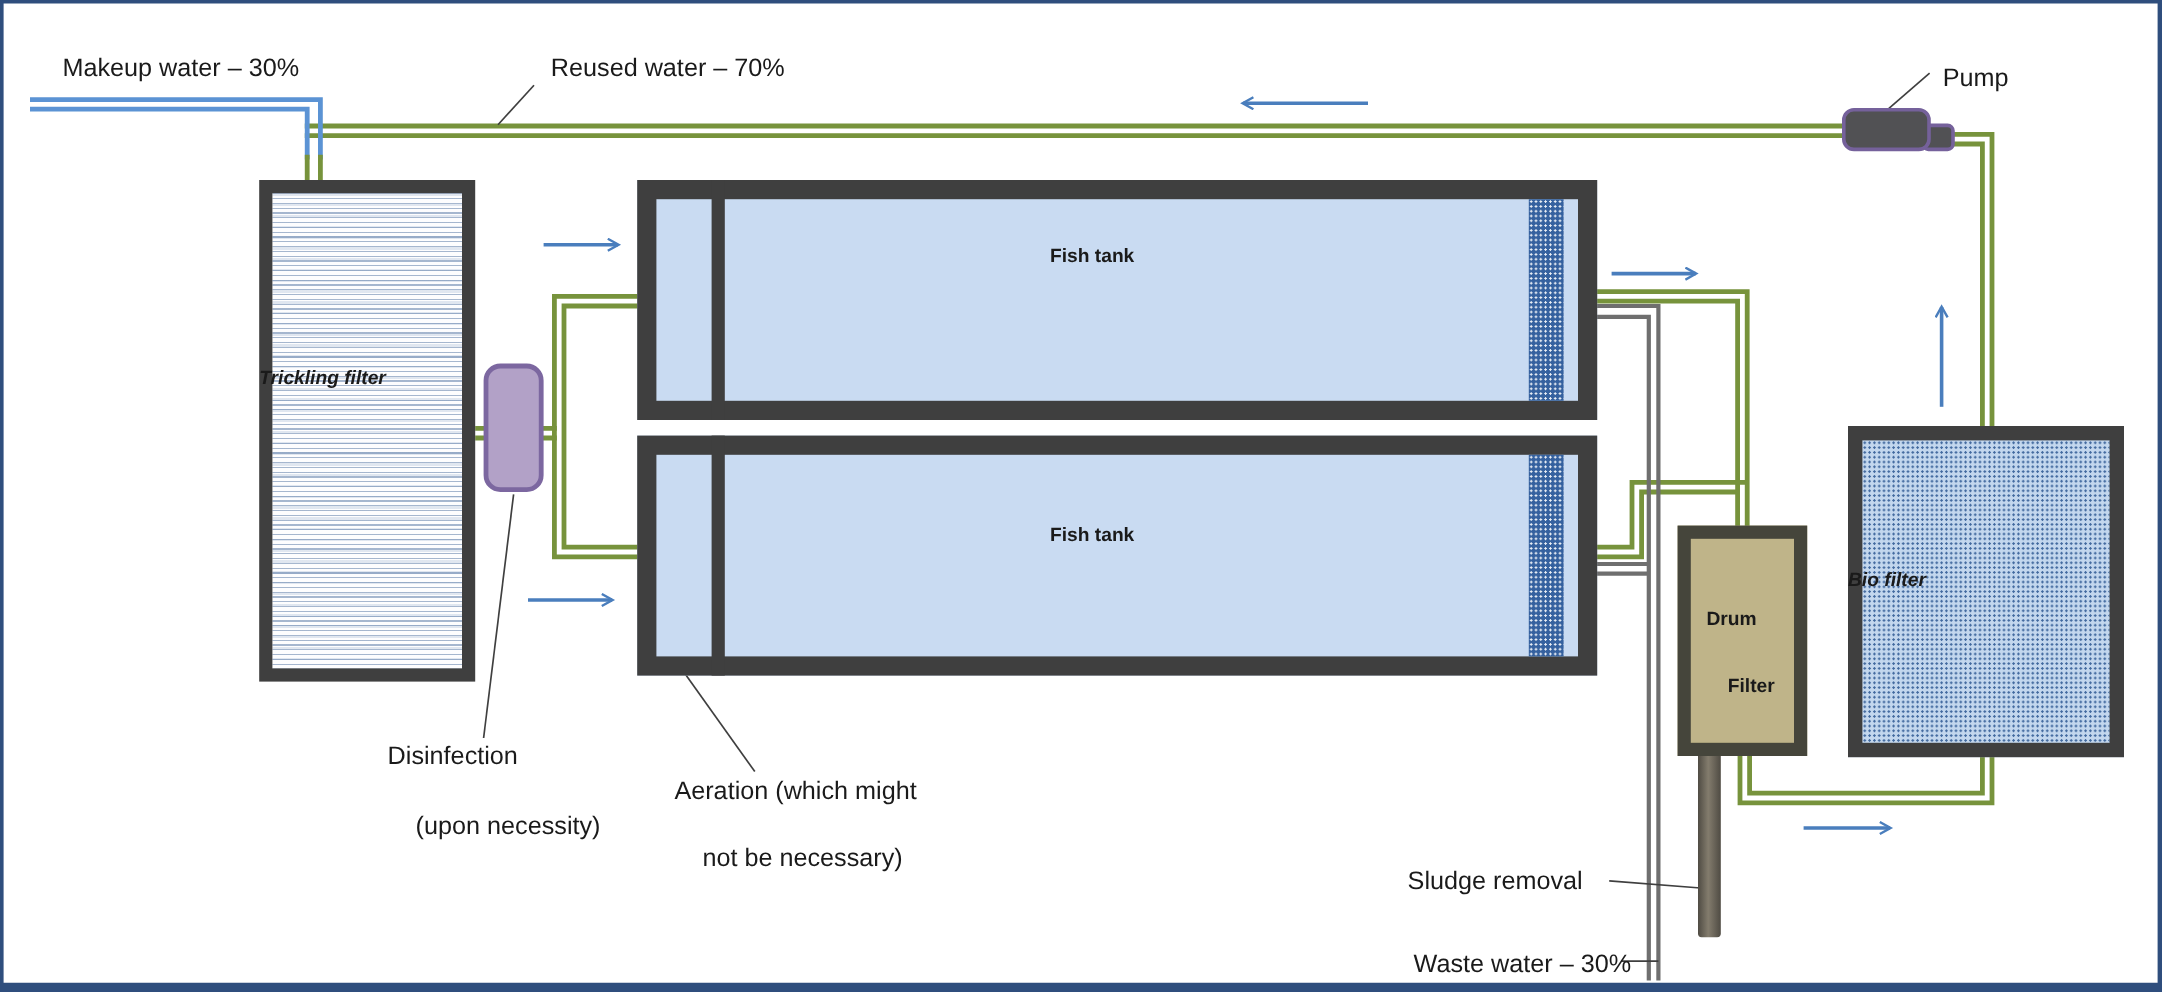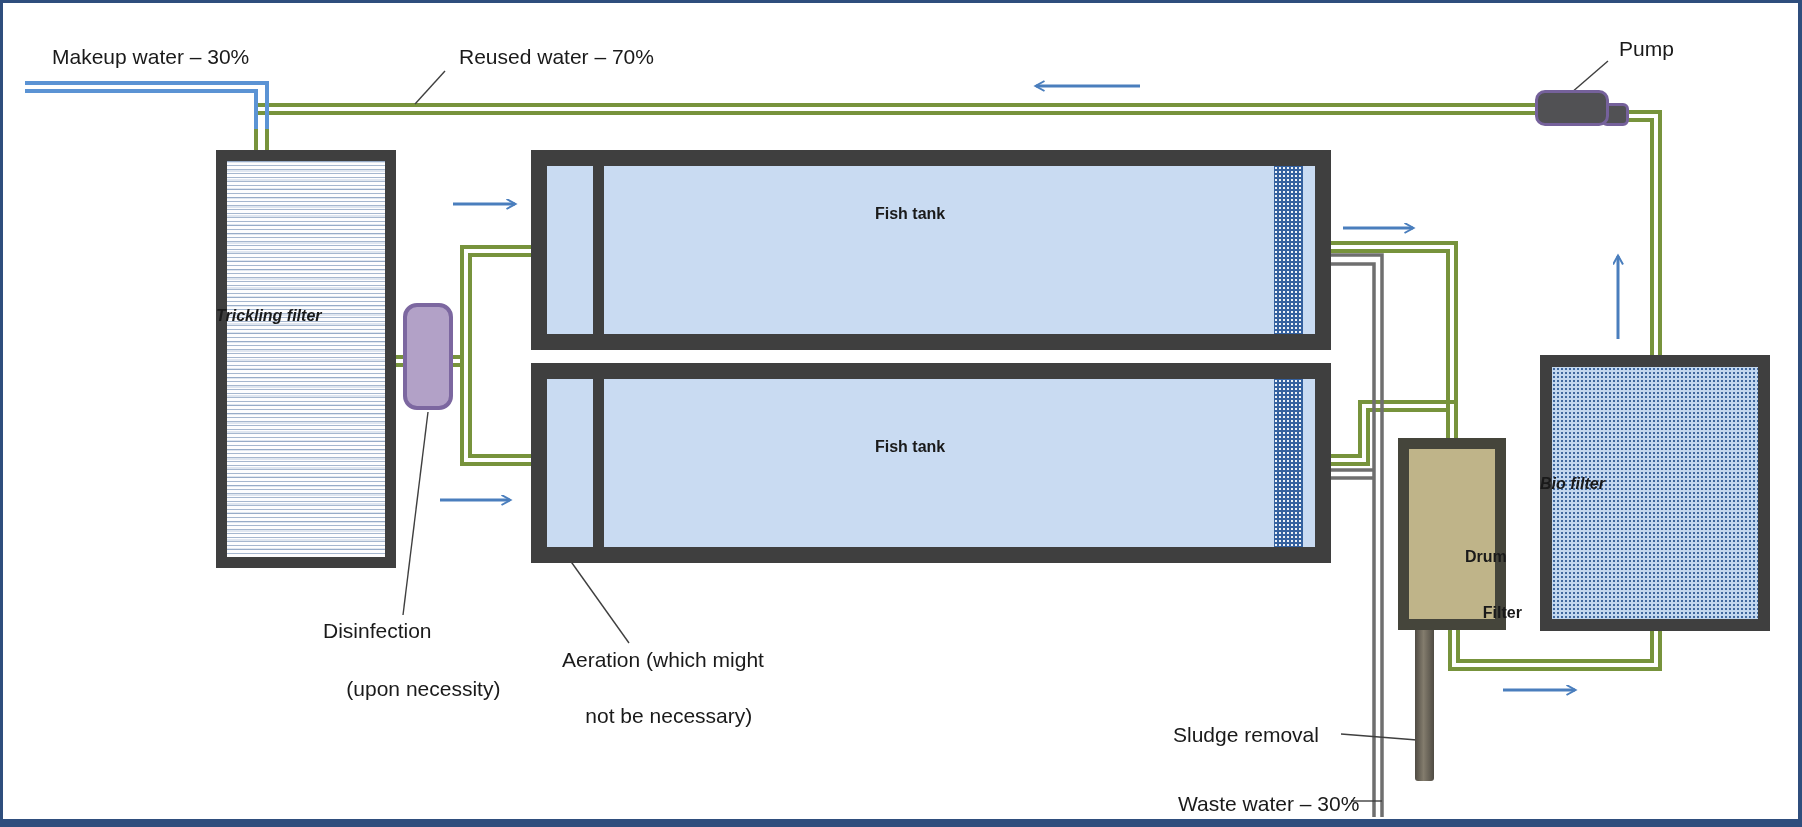--- a/index.html
+++ b/index.html
@@ -209,27 +209,27 @@
 
   <div class="vessel sludge"></div>
   <div class="vessel drum"></div>
   <div class="vessel bio"></div>
 
   <div class="vessel pump-cap"></div>
   <div class="vessel pump-body"></div>
 
   <div class="lbl" style="left:38px;top:40px;margin-left:11px;">Makeup water – 30%</div>
   <div class="lbl" style="left:456px;top:40px;">Reused water – 70%</div>
-  <div class="lbl" style="left:1616px;top:32px;">Pump</div>
+  <div class="lbl" style="left:1616px;top:49px;">Pump</div>
   <div class="lbl bold center" style="left:213px;top:299px;width:180px;">Trickling filter</div>
   <div class="lbl bold" style="left:872px;top:197px;">Fish tank</div>
   <div class="lbl bold" style="left:872px;top:430px;">Fish tank</div>
   <div class="lbl" style="left:320px;top:613px;line-height:29px;"><span>Disinfection</span><br>
     <span>(upon necessity)</span></div>
   <div class="lbl" style="left:515px;top:643px;line-height:28px;margin-left:44px;"><span>Aeration (which might</span><br>
     <span>not be necessary)</span></div>
-  <div class="lbl bold" style="left:1462px;top:500px;line-height:28px;margin-top:40px;"><span>Drum</span><br>
+  <div class="lbl bold" style="left:1419px;top:500px;line-height:28px;"><span>Drum</span><br>
     <span>Filter</span></div>
   <div class="lbl bold center" style="left:1537px;top:467px;width:196px;">Bio filter</div>
   <div class="lbl" style="left:1170px;top:718px;">Sludge removal</div>
   <div class="lbl" style="left:1175px;top:787px;text-align:right;">Waste water – 30%</div>
 
 </div>
 
 </body></html>

